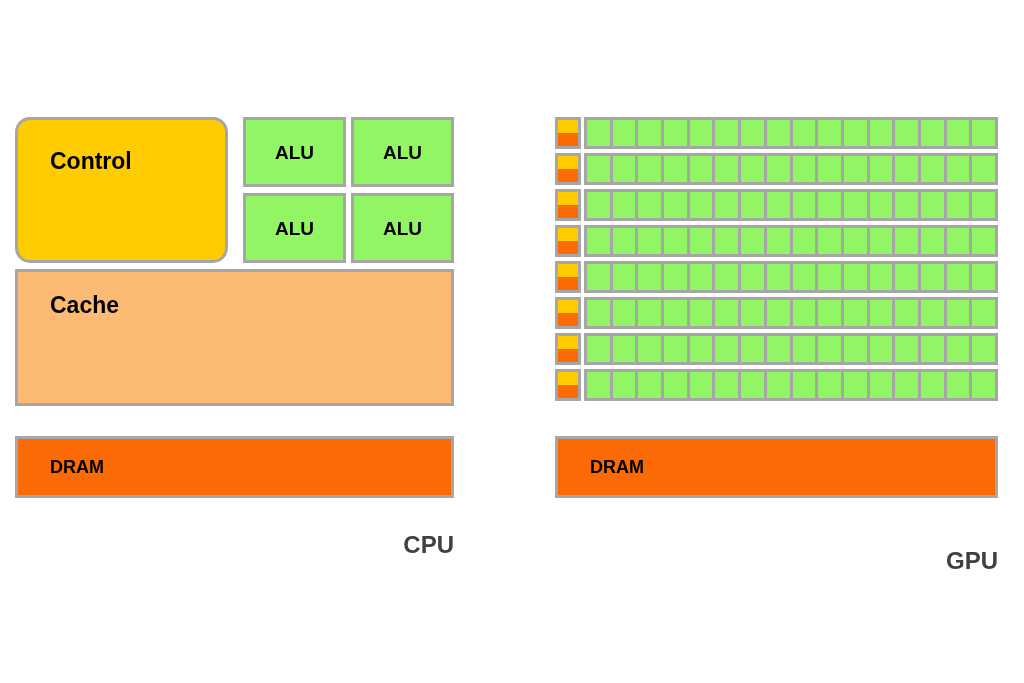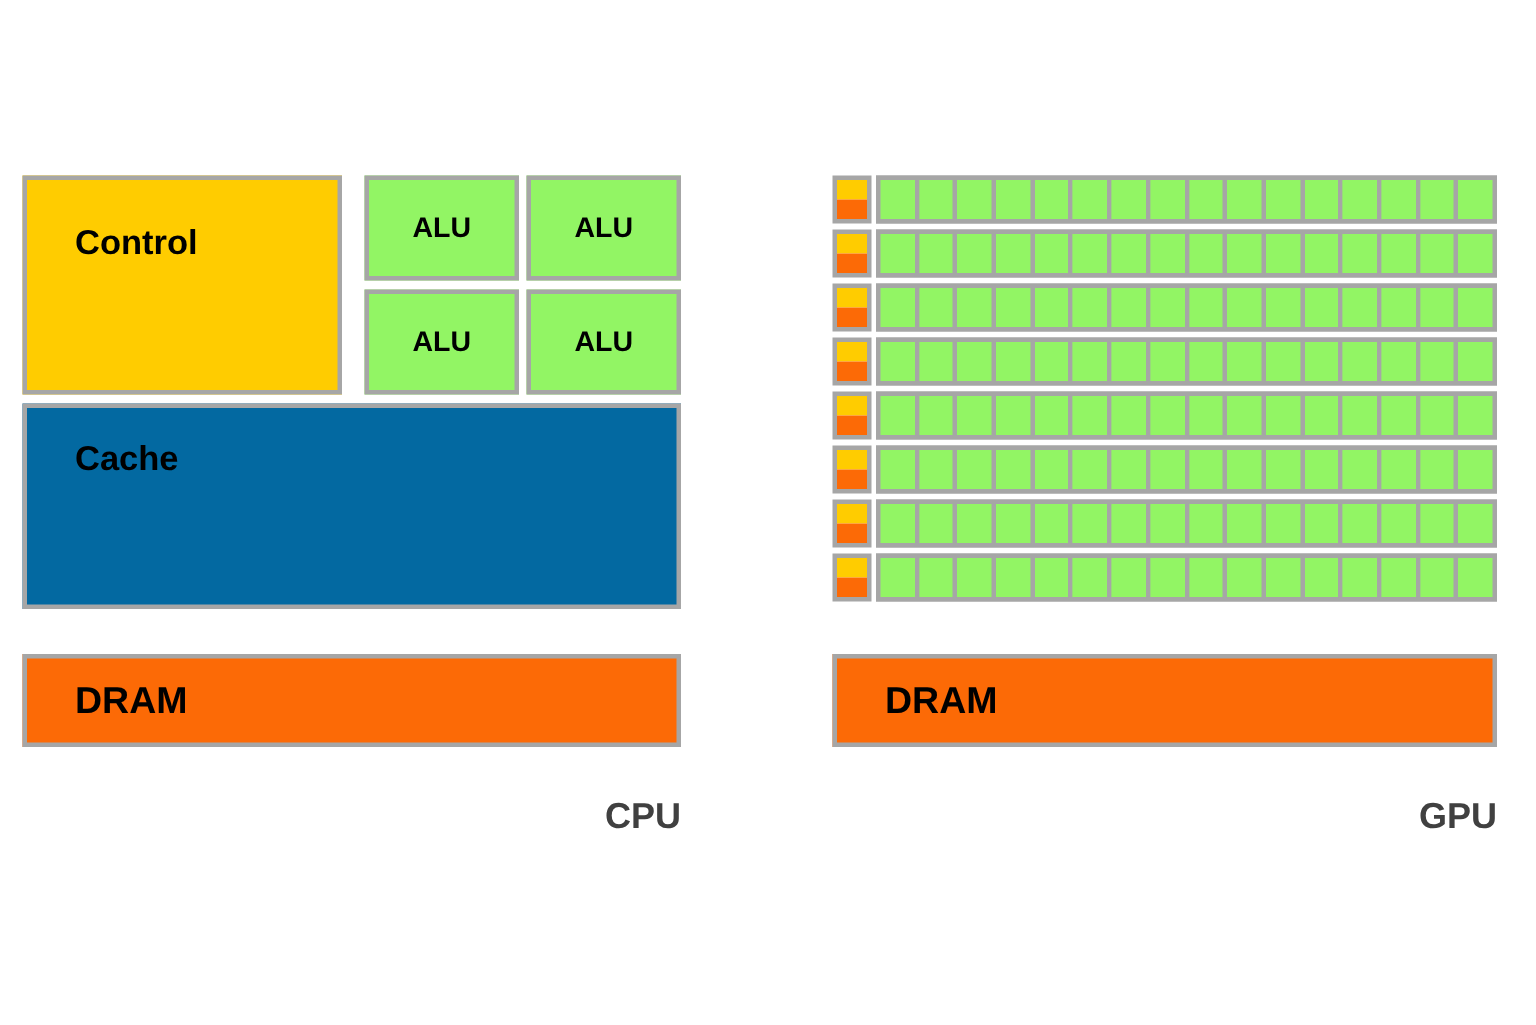--- a/index.html
+++ b/index.html
@@ -42,20 +42,21 @@
   
   #cpu-control {
     left: 15px;
     top: 117px;
     width: 213px;
     height: 146px;
     background: #ffcc00;
     align-items: flex-start;
     padding-left: 32px;
     padding-top: 30px;
+    border-radius: 15px;
   }
   #cpu-control .blk-label { font-size: 23px; }
 
   
   .alu {
     background: #92f564;
     justify-content: center;
     align-items: center;
   }
   .alu .blk-label { font-size: 19px; }
@@ -63,36 +64,36 @@
   #alu-1 { left: 351px; top: 117px;  width: 103px; height: 70px; }
   #alu-2 { left: 243px; top: 193px;  width: 103px; height: 70px; }
   #alu-3 { left: 351px; top: 193px;  width: 103px; height: 70px; }
 
   
   #cpu-cache {
     left: 15px;
     top: 269px;
     width: 439px;
     height: 137px;
-    background: #0369a1;
+    background: #fdba74;
     align-items: flex-start;
     padding-left: 32px;
     padding-top: 22px;
   }
   #cpu-cache .blk-label { font-size: 23px; }
 
   
   .dram {
     top: 436px;
     height: 62px;
     background: #fc6a06;
     align-items: center;
     padding-left: 32px;
   }
-  .dram .blk-label { font-size: 25px; }
+  .dram .blk-label { font-size: 18px; }
   #cpu-dram { left: 15px;  width: 439px; }
   #gpu-dram { left: 555px; width: 443px; }
 
   
   #gpu-rows {
     position: absolute;
     left: 555px;
     top: 117px;
     width: 443px;
   }
@@ -141,21 +142,21 @@
     position: absolute;
     top: 528px;
     height: 34px;
     line-height: 34px;
     text-align: right;
     color: #404040;
     font-size: 24px;
     font-weight: bold;
   }
   #cpu-caption { left: 15px;  width: 439px; }
-  #gpu-caption { left: 555px; width: 443px; }
+  #gpu-caption { left: 555px; width: 443px; margin-top: 16px; }
 </style>
 </head>
 <body>
 
 <div id="diagram">
 
   <div id="cpu-control" class="block">
     <span class="blk-label">Control</span>
   </div>
 

